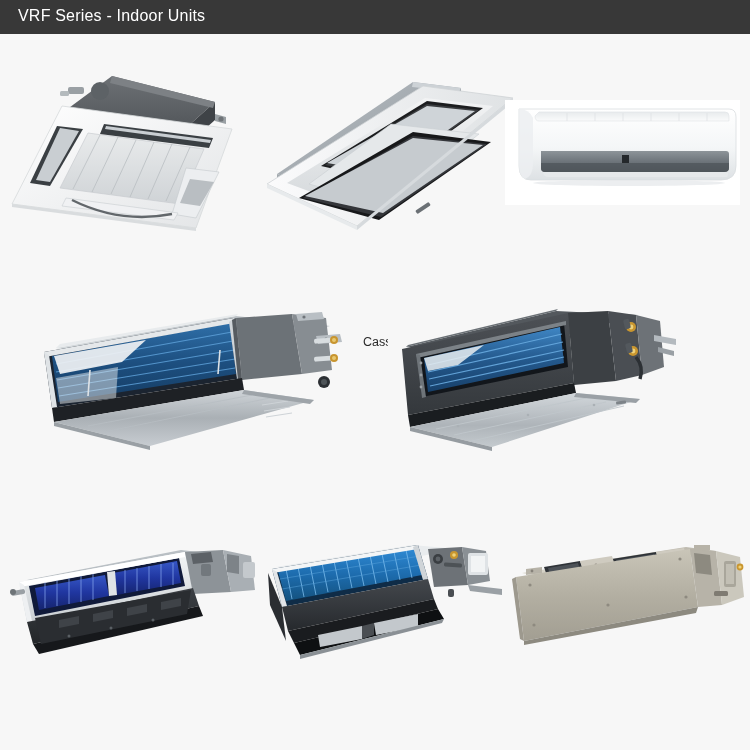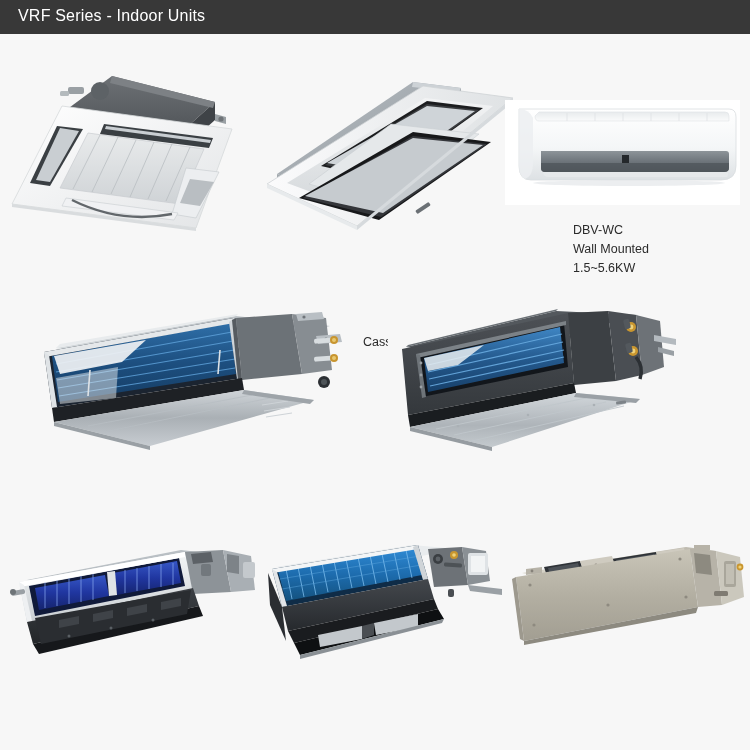--- a/index.html
+++ b/index.html
@@ -187,25 +187,20 @@
         <path d="M14,9 Q24,9 28,18 V64 Q28,76 20,79 Q14,76 14,66 Z" fill="#eceff1" opacity="0.85"></path>
 
         <path d="M36,51 H221 Q224,51 224,54 V68 Q224,72 219,72 H40 Q36,72 36,68 Z" fill="url(#wmLouver)"></path>
         <path d="M36,63 H224 V68 Q224,72 219,72 H40 Q36,72 36,68 Z" fill="#4e5459" opacity="0.75"></path>
         <rect x="117" y="55" width="7" height="8" fill="#24282b"></rect>
 
         <path d="M38,72 H220 Q225,72 222,77 H44 Q38,77 38,72 Z" fill="#e6e9eb"></path>
 
         <ellipse cx="124" cy="83" rx="96" ry="3" fill="#e4e7e9" opacity="0.7"></ellipse>
       </svg>
-    </div>
-    <div class="caption" style="left:68px; top:121px;">
-      <div>DBV-WC</div>
-      <div>Wall Mounted</div>
-      <div>1.5~5.6KW</div>
     </div>
   </div>
 
   <div class="cell" style="left:30px; top:312px; width:330px; height:150px;">
     <div class="art stage" style="left:0; top:0; width:330px; height:150px;">
       <svg viewBox="0 0 330 150" preserveAspectRatio="none">
         <defs>
           <linearGradient id="a5Side" x1="0" y1="0" x2="0" y2="1">
             <stop offset="0" stop-color="#9aa0a5"></stop>
               <stop offset="1" stop-color="#75797e"></stop>

